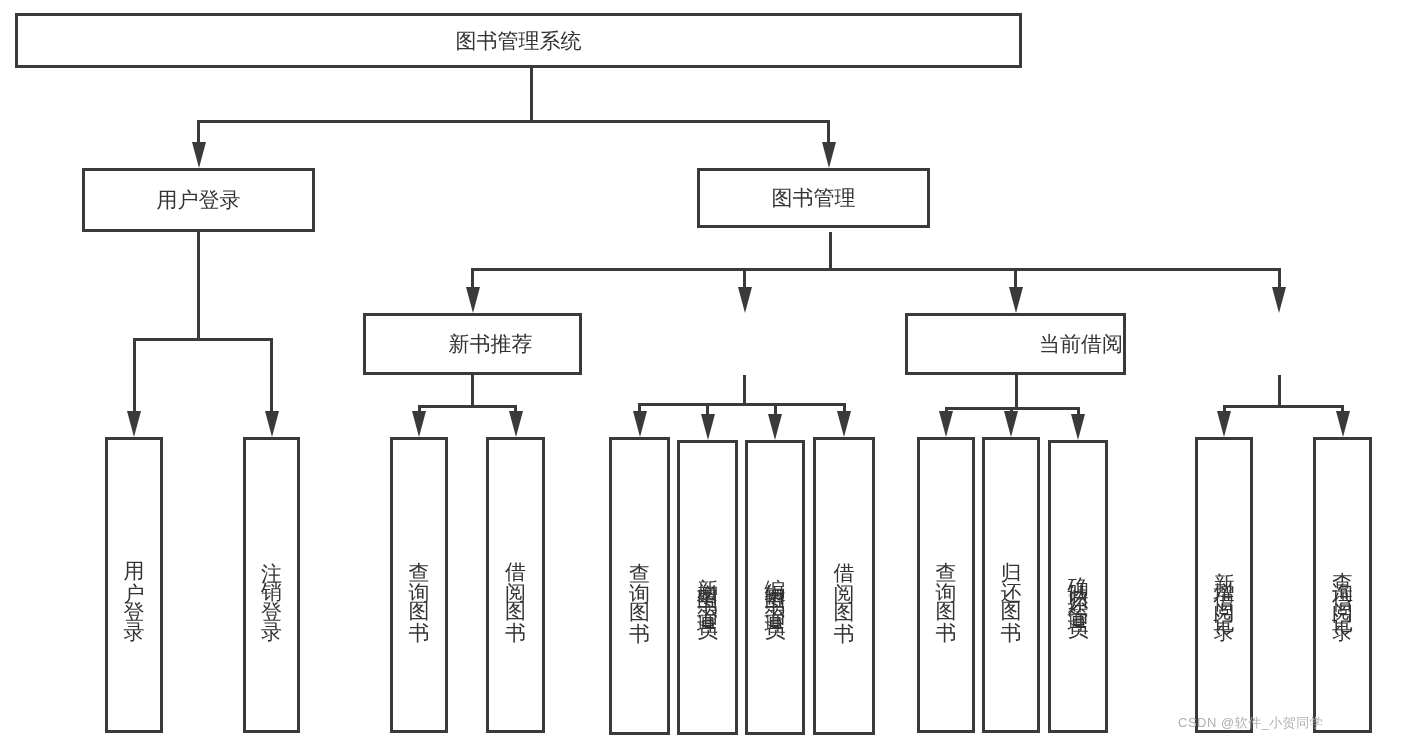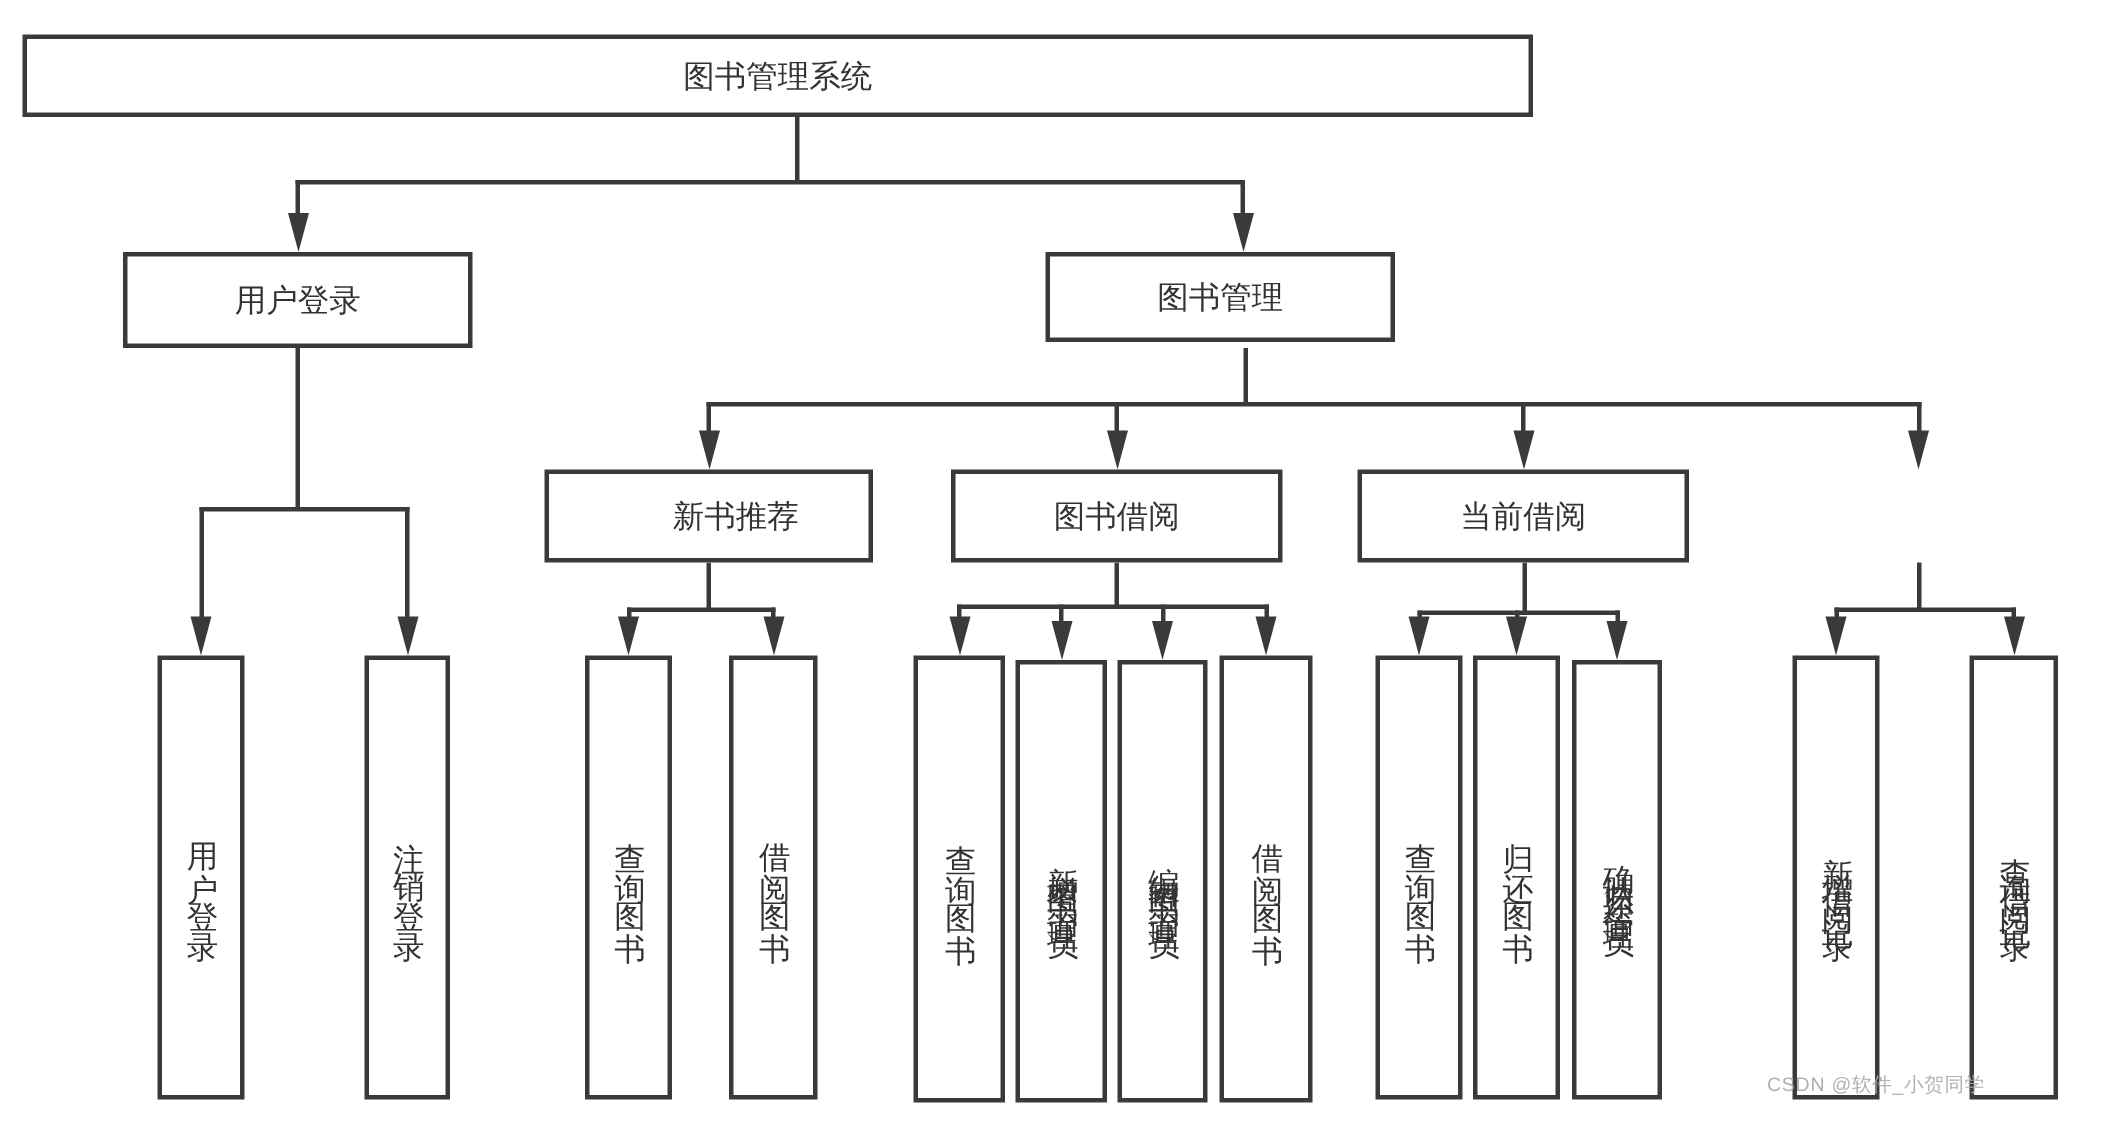--- a/index.html
+++ b/index.html
@@ -50,36 +50,33 @@
     white-space:nowrap;
     z-index:5;
     letter-spacing:0.5px;
   }
 </style>
 </head>
 <body>
 
 <div id="canvas">
   <div class="watermark">CSDN @软件_小贺同学</div>
-<div class="node" style="left: 15px; top: 13px; width: 1007px; height: 55px; margin-top: 10px;">
+<div class="node" style="left: 15px; top: 13px; width: 1007px; height: 55px;">
       <span>图书管理系统</span>
     </div>
     <div class="node" style="left: 82px; top: 168px; width: 233px; height: 64px;">
       <span>用户登录</span>
     </div>
     <div class="node" style="left: 697px; top: 168px; width: 233px; height: 60px;">
       <span>图书管理</span>
     </div>
     <div class="node" style="left: 363px; top: 313px; width: 219px; height: 62px; padding-left: 36px;">
       <span>新书推荐</span>
     </div>
-    <div class="node" style="left: 634px; top: 313px; width: 221px; height: 62px;">
-      <span>图书借阅</span>
-    </div>
-    <div class="node" style="left: 905px; top: 313px; width: 221px; height: 62px;">
+    <div class="node" style="left: 905px; top: 313px; width: 221px; height: 62px; justify-content: flex-end;">
       <span>当前借阅</span>
     </div>
     <div class="node v sp-wide" style="left: 105px; top: 437px; width: 58px; height: 296px;">
       <span>用户登录</span>
     </div>
     <div class="node v sp-wide" style="left: 243px; top: 437px; width: 57px; height: 296px;">
       <span>注销登录</span>
     </div>
     <div class="node v sp-wide" style="left: 390px; top: 437px; width: 58px; height: 296px;">
       <span>查询图书</span>

